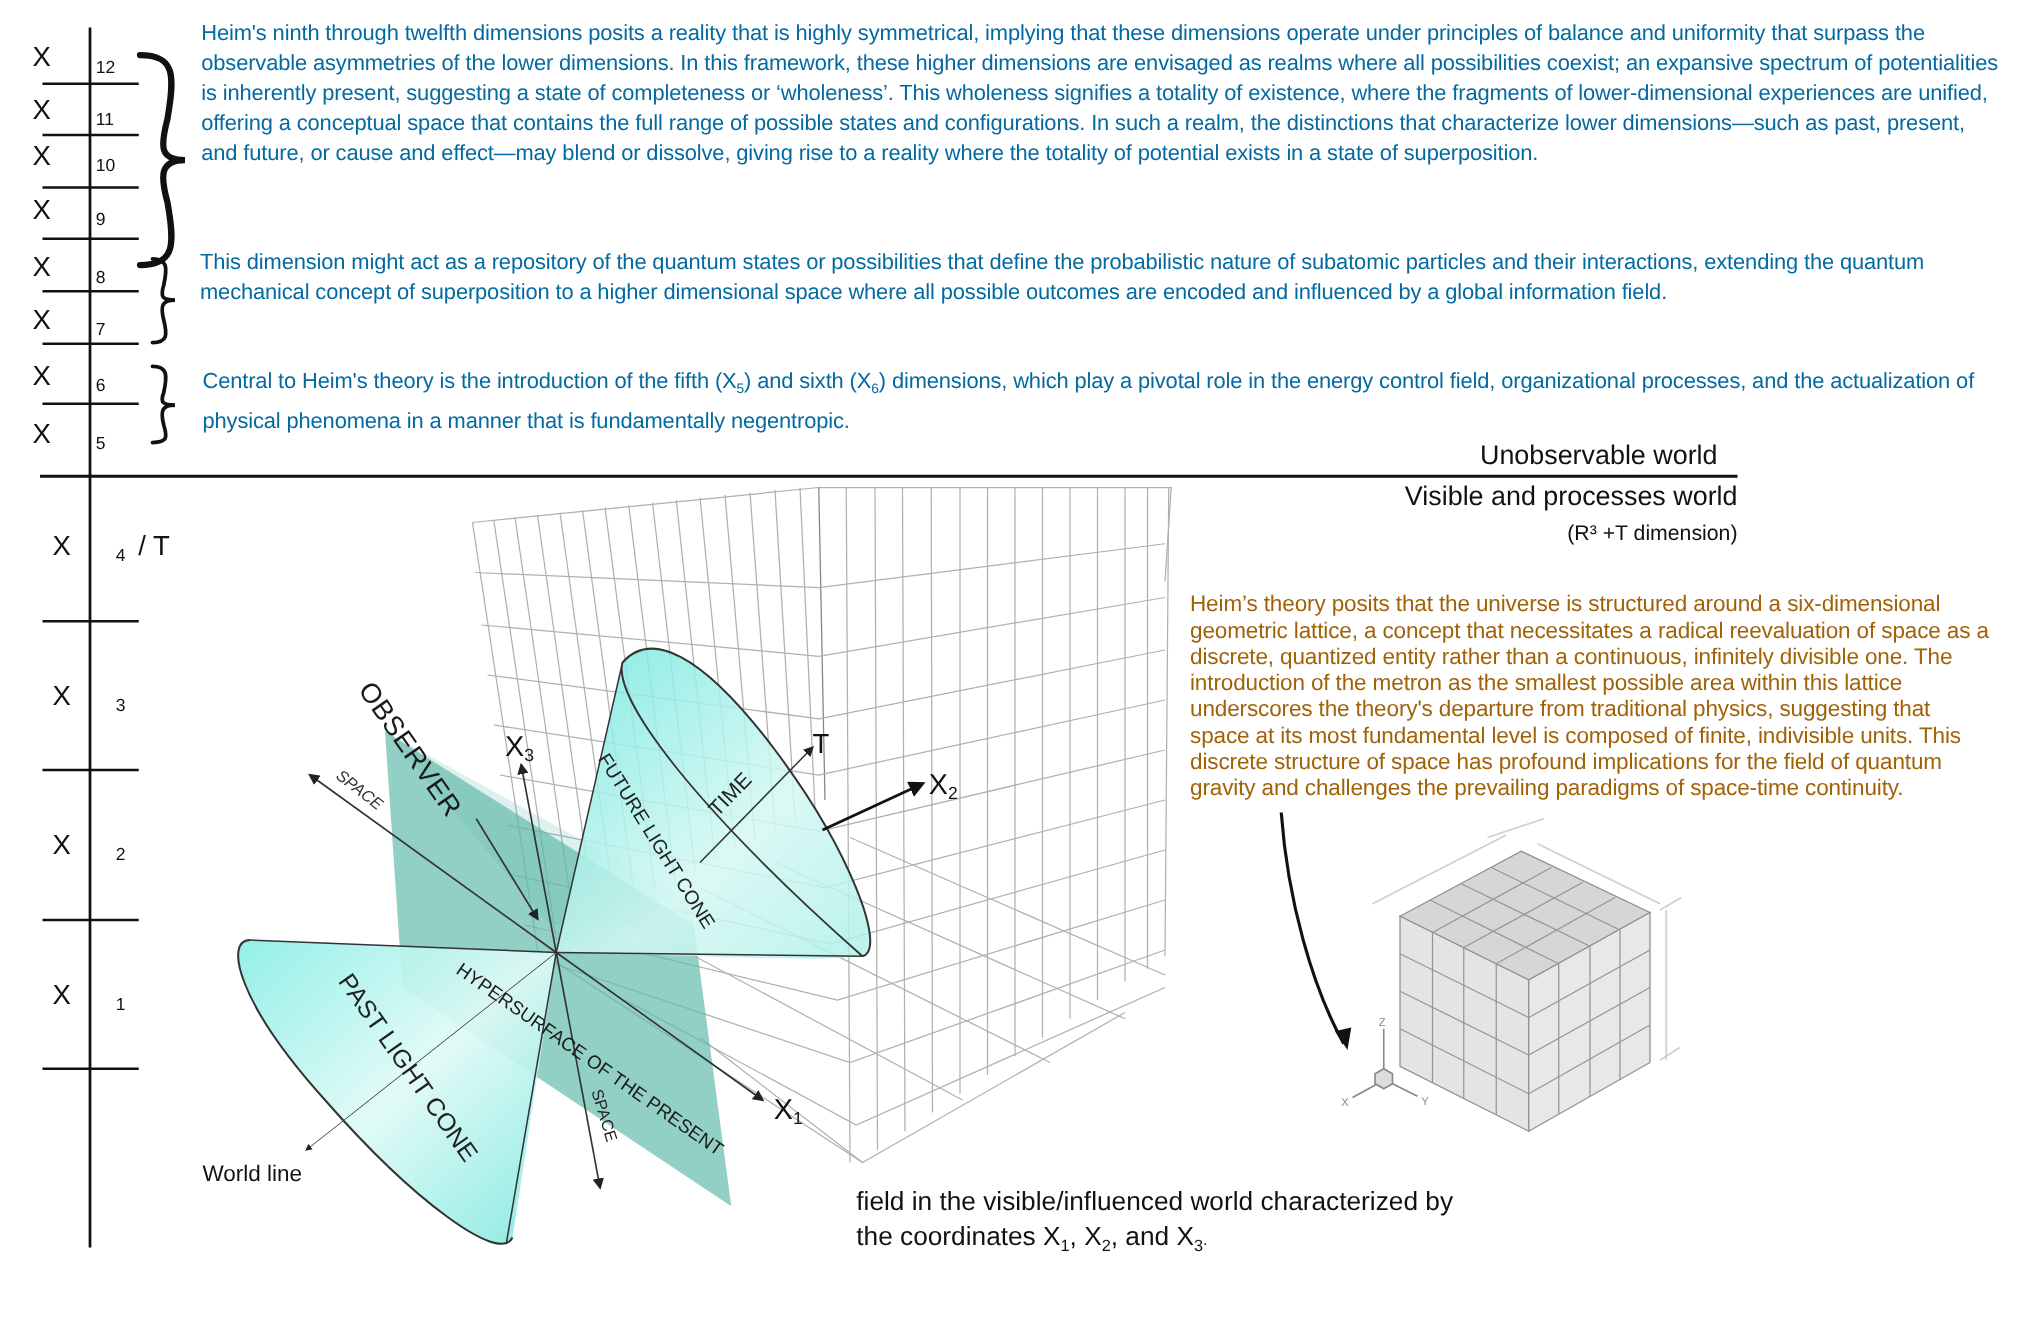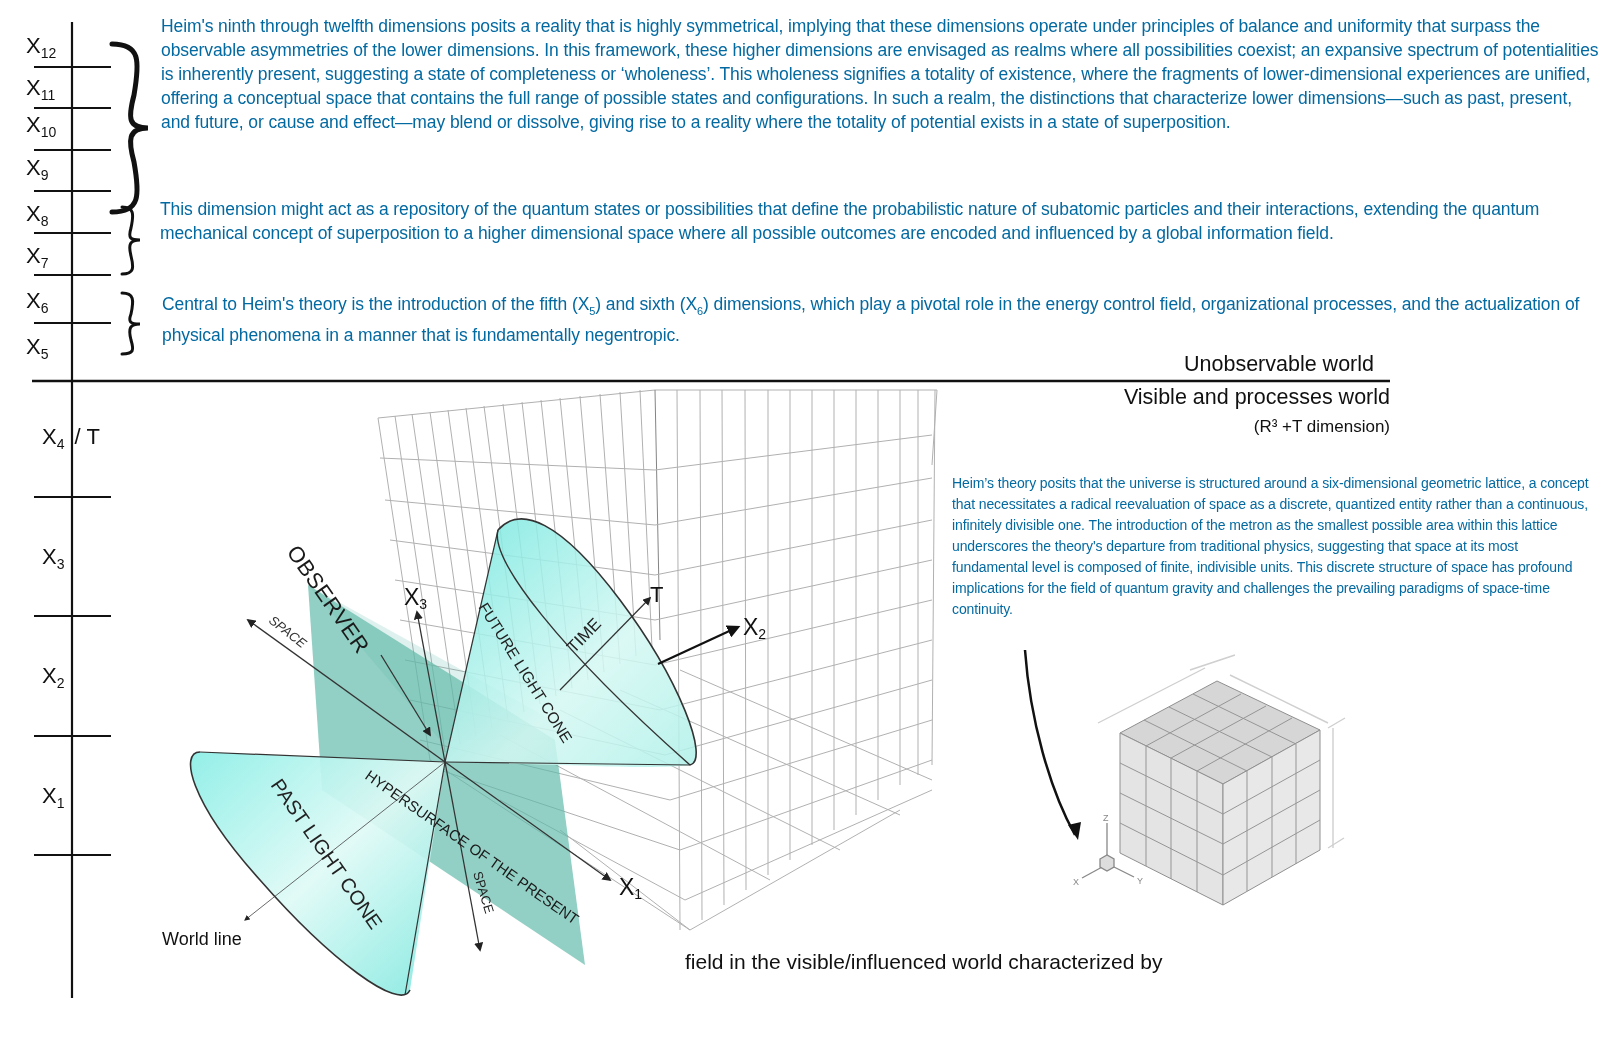--- a/index.html
+++ b/index.html
@@ -1,22 +1,22 @@
 <!DOCTYPE html>
 <html><head>
 <meta charset="utf-8">
 <style>
   html, body { margin: 0; padding: 0; background: #ffffff; }
   body { width: 1624px; height: 1060px; position: relative; overflow: hidden;
          font-family: "Liberation Sans", sans-serif; color: #1a1a1a; }
   .abs { position: absolute; }
   .para { position: absolute; font-size: 17.5px; line-height: 24px; color: #0369a1; letter-spacing: -0.1px; }
-  .para-small { position: absolute; font-size: 14px; line-height: 21px; color: #0369a1; letter-spacing: -0.1px; }
+  .para-small { position: absolute; font-size: 18px; line-height: 21px; color: #a16207; letter-spacing: -0.1px; }
   .dim-label { position: absolute; font-size: 22px; color: #111; line-height: 1; }
-  .dim-label sub { font-size: 14px; vertical-align: -5px; }
+  .dim-label sub { font-size: 14px; vertical-align: -5px; margin-left: 36px; }
   .world-label { position: absolute; font-size: 21.5px; color: #111; text-align: right; white-space: nowrap; }
   .world-sub { position: absolute; font-size: 17px; color: #111; text-align: right; white-space: nowrap; }
   .caption { position: absolute; font-size: 21px; line-height: 28px; color: #111; }
   .caption sub { font-size: 13px; }
   svg text { font-family: "Liberation Sans", sans-serif; }
 </style>
 </head>
 <body>
 
 <svg class="abs" style="left:0;top:0" width="1624" height="1060">
@@ -237,13 +237,14 @@
       <path d="M1100 859 L1107 855 L1114 859 L1114 867 L1107 871 L1100 867 Z" fill="#ddd"></path>
     </g>
     <text x="1103" y="821" font-size="9" fill="#888">Z</text>
     <text x="1073" y="885" font-size="9" fill="#888">X</text>
     <text x="1137" y="884" font-size="9" fill="#888">Y</text>
   </g>
 </svg>
 
 <div class="caption" style="left:685px;top:948px;width:600px">
   <div>field in the visible/influenced world characterized by</div>
+  <div><span>the coordinates X</span><sub>1</sub><span>, X</span><sub>2</sub><span>, and X</span><sub>3</sub><span style="font-size:13px">.</span></div>
 </div>
 
 </body></html>

